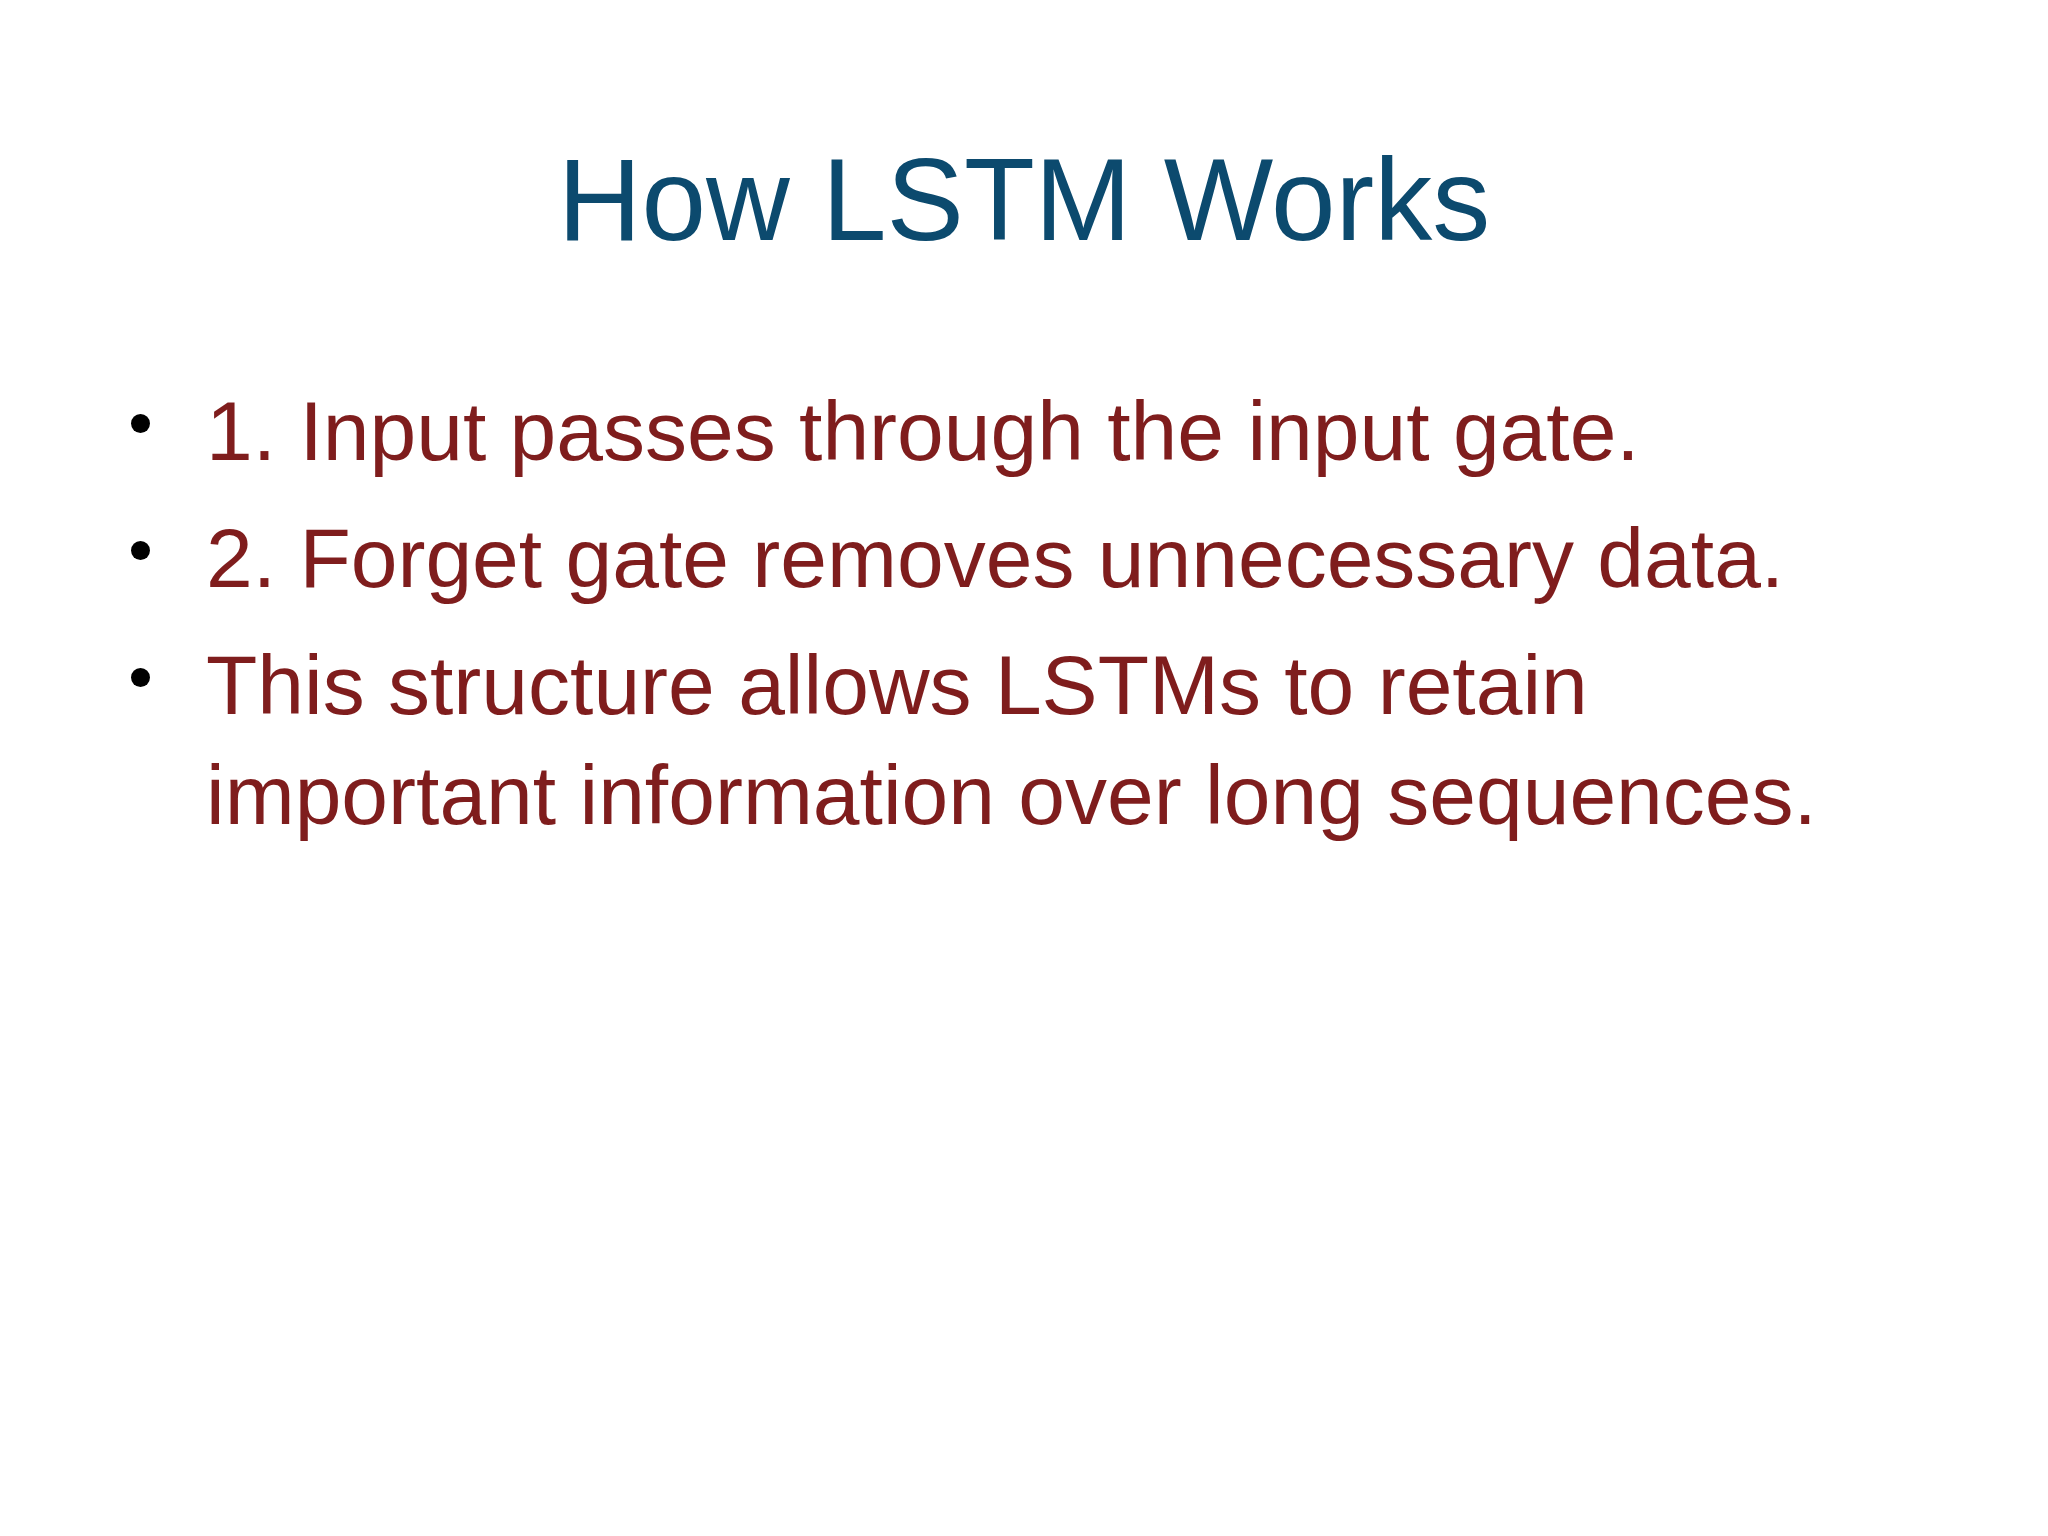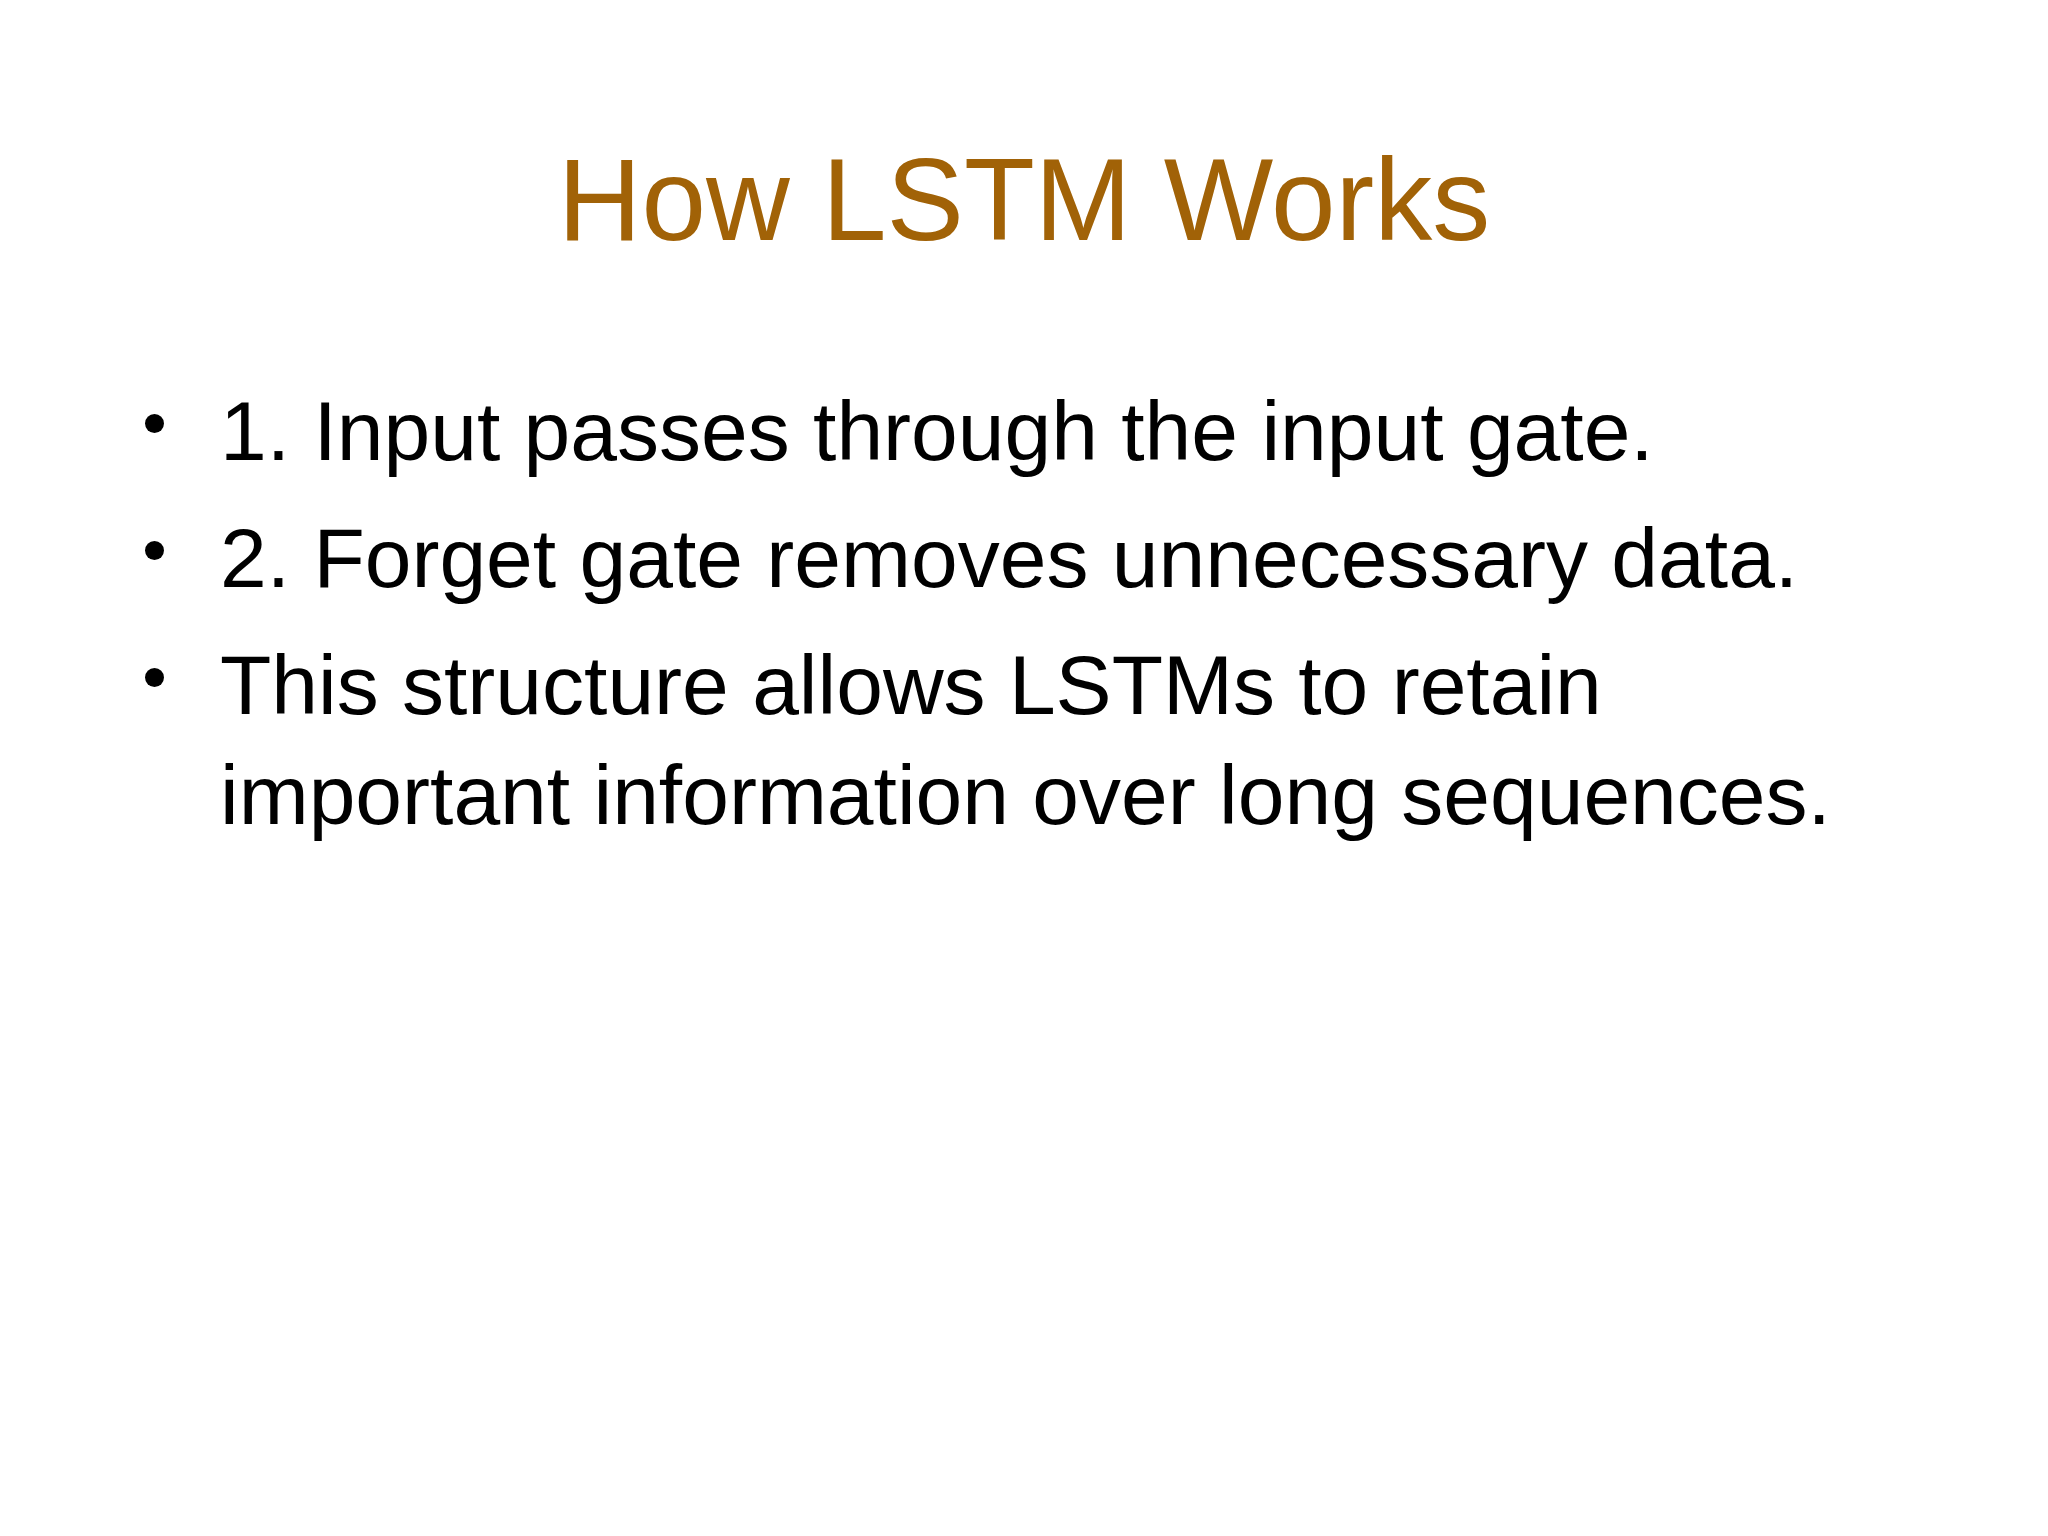--- a/index.html
+++ b/index.html
@@ -22,34 +22,34 @@
   }
   .slide-title {
     position: absolute;
     top: 142px;
     left: 0;
     width: 2048px;
     text-align: center;
     font-size: 116px;
     line-height: 1;
     font-weight: 400;
-    color: #a16207;
+    color: #0c4a6e;
     white-space: nowrap;
   }
   .bullet-list {
     position: absolute;
     top: 376px;
-    left: 220px;
+    left: 206px;
     width: 1680px;
     margin: 0;
     padding: 0;
     list-style: none;
     font-size: 84px;
     line-height: 110px;
-    color: #000000;
+    color: #7f1d1d;
   }
   .bullet-list li {
     position: relative;
     margin: 0;
     padding: 0;
   }
   .bullet-list li + li {
     margin-top: 17px;
   }
   .bullet-list li::before {

